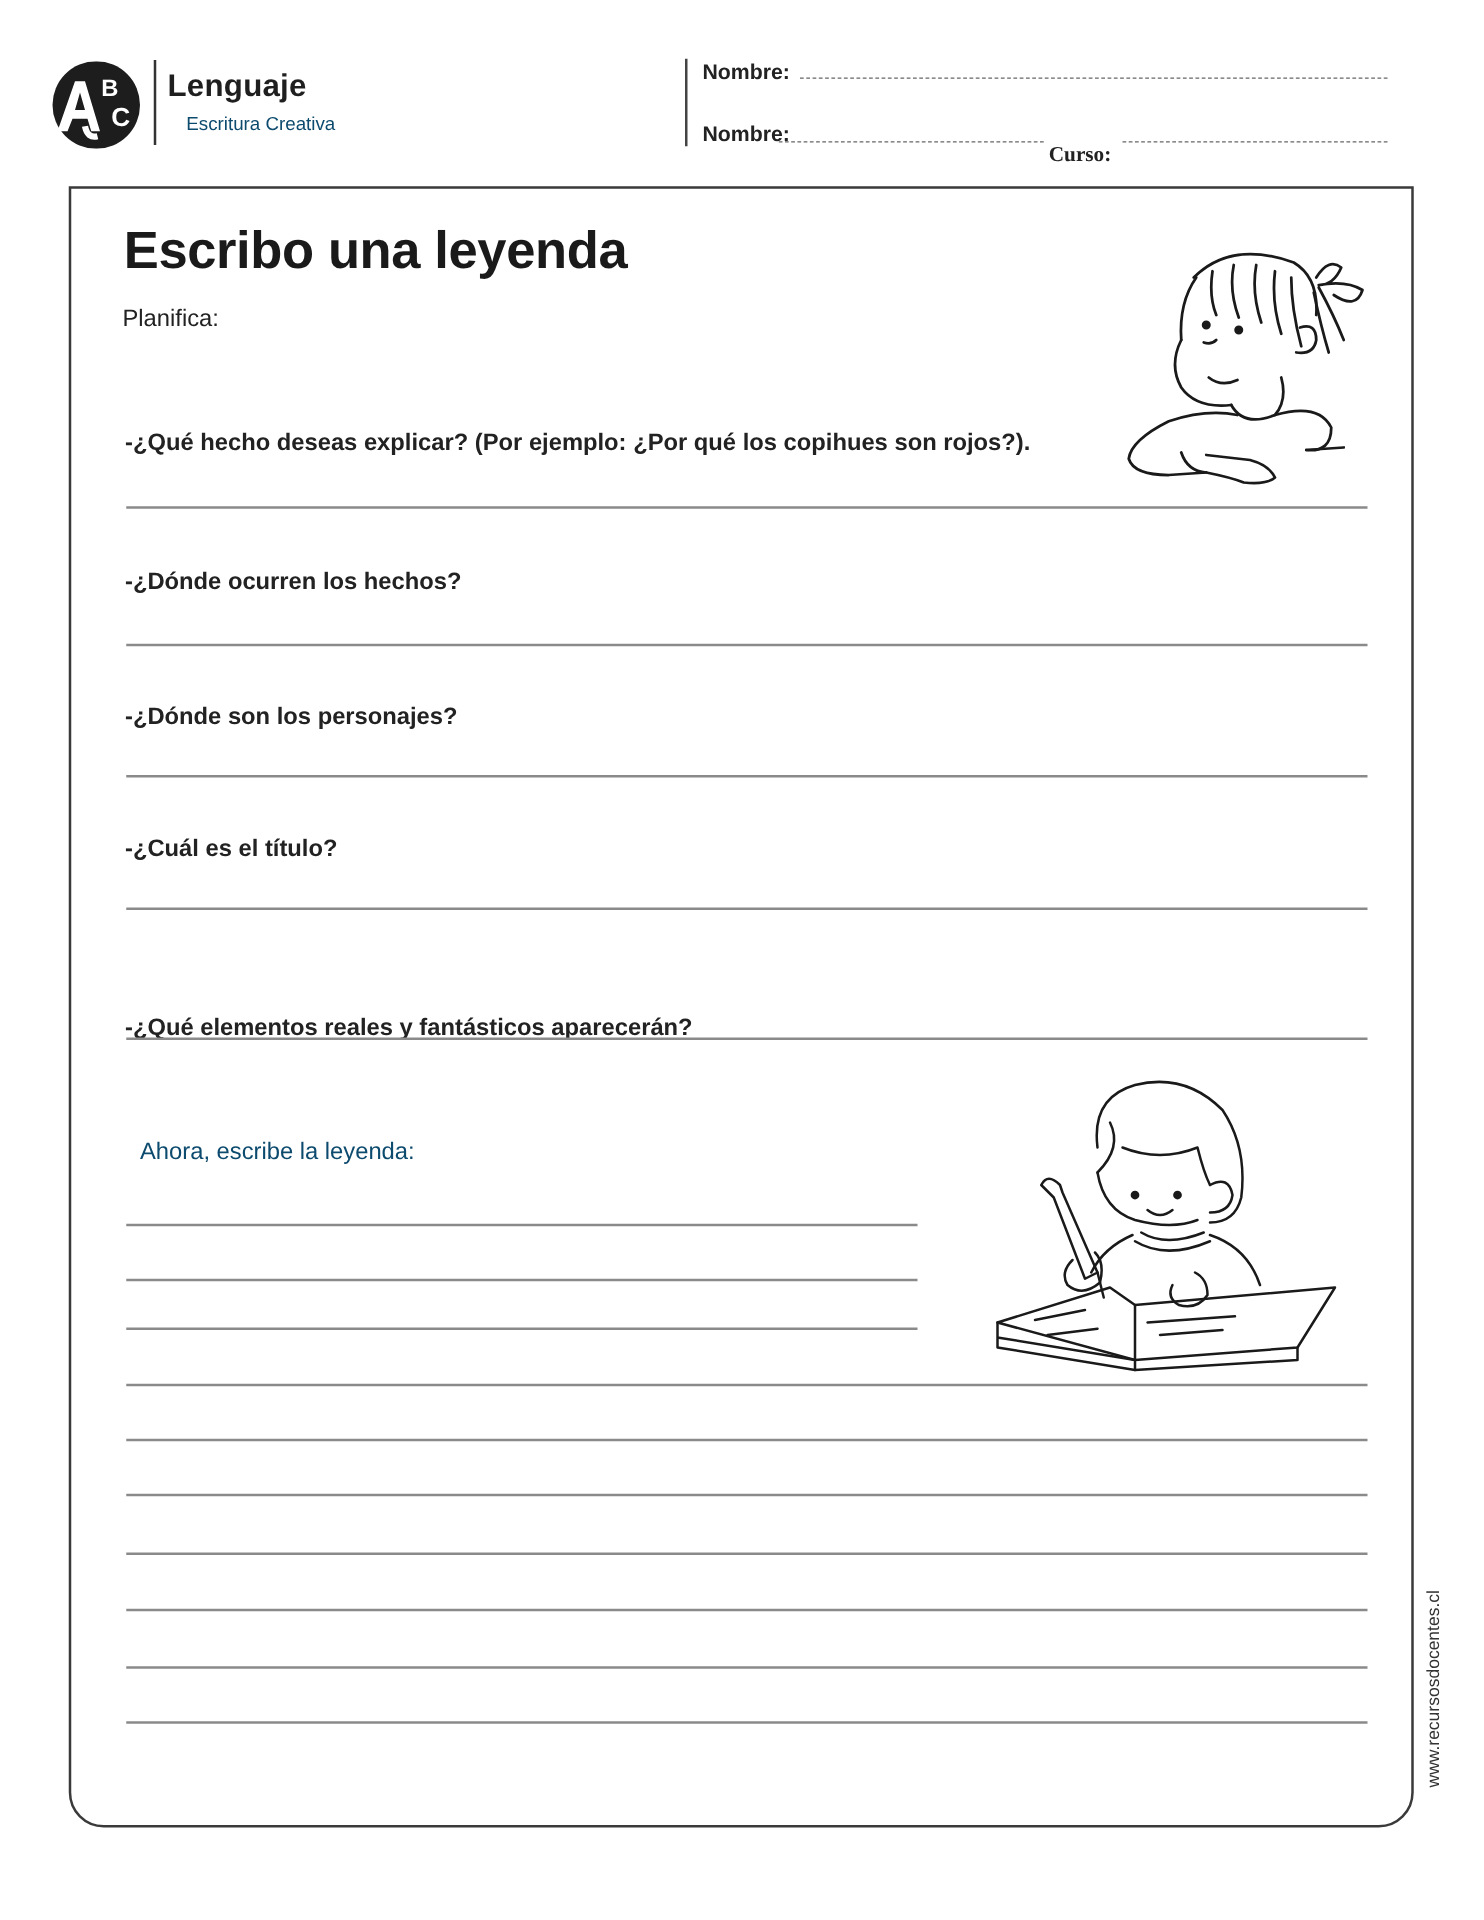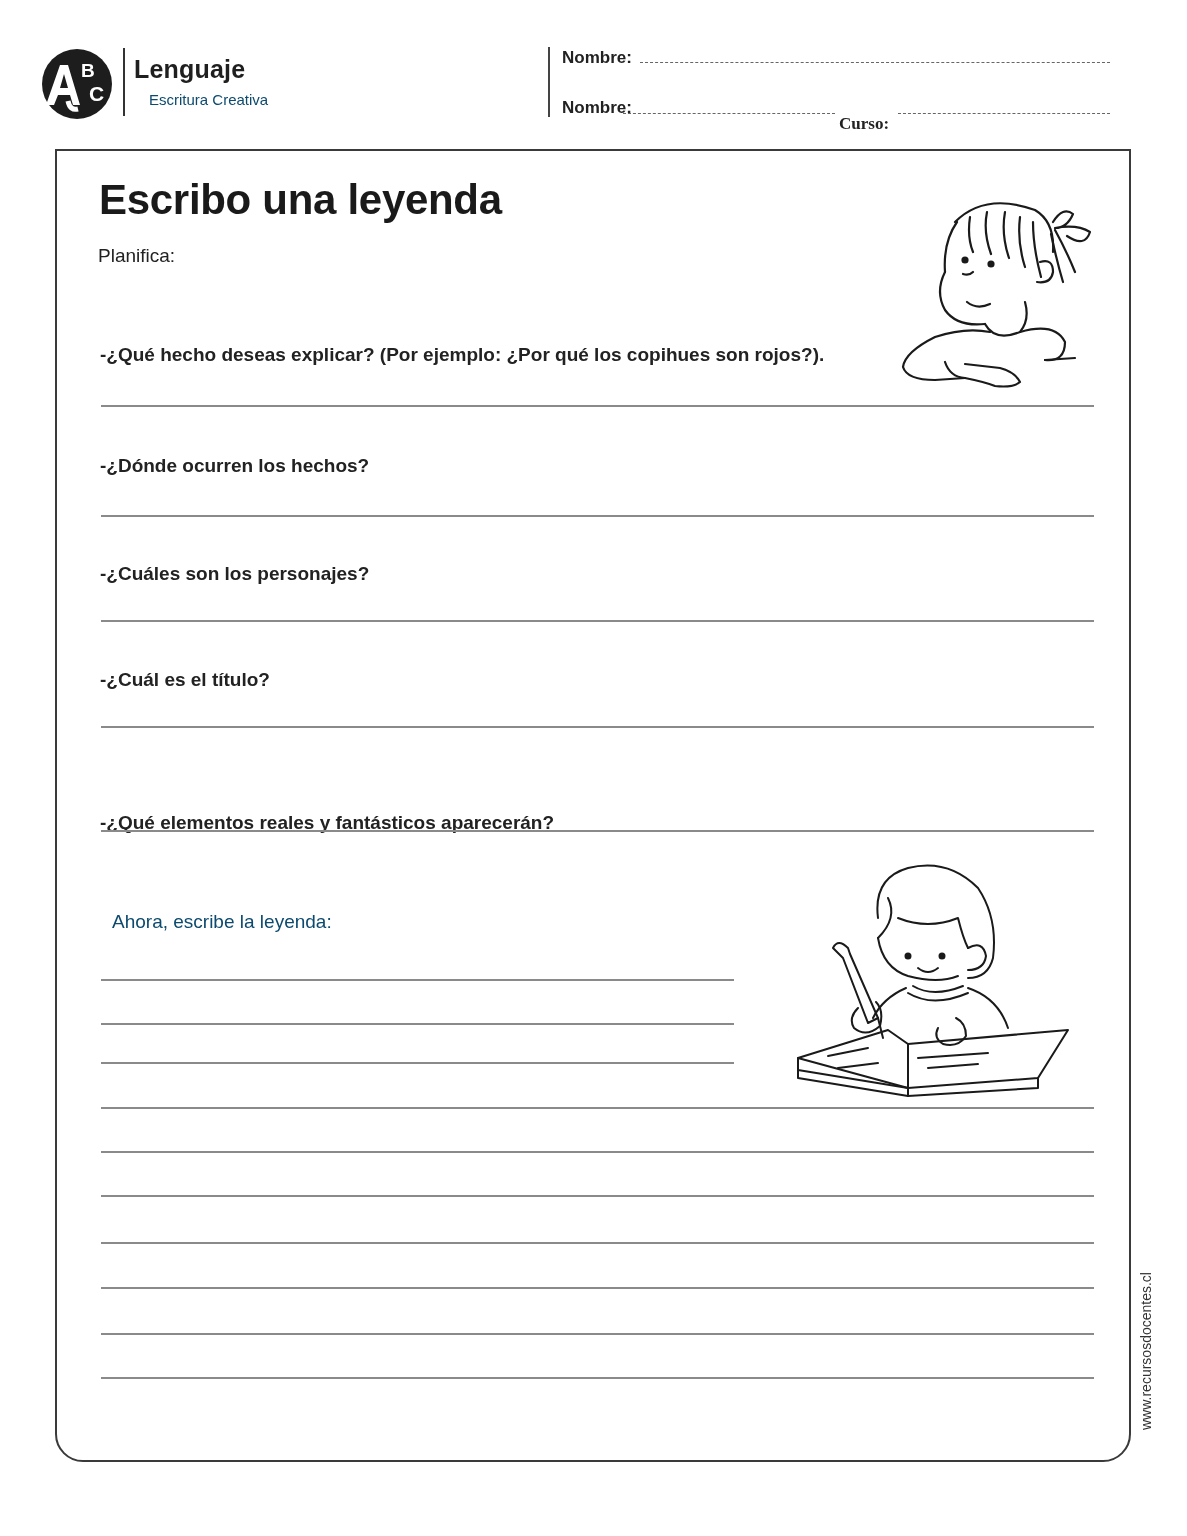--- a/index.html
+++ b/index.html
@@ -73,21 +73,21 @@
     <path d="M150 168 L180 166"></path>
   </svg>
 </div>
 
 <div class="abs q" style="top:344px;">-¿Qué hecho deseas explicar? (Por ejemplo: ¿Por qué los copihues son rojos?).</div>
 <div class="abs line full" style="top:405px;"></div>
 
 <div class="abs q" style="top:455px;">-¿Dónde ocurren los hechos?</div>
 <div class="abs line full" style="top:515px;"></div>
 
-<div class="abs q" style="top:563px;">-¿Cuáles son los personajes?</div>
+<div class="abs q" style="top:563px;">-¿Dónde son los personajes?</div>
 <div class="abs line full" style="top:620px;"></div>
 
 <div class="abs q" style="top:669px;">-¿Cuál es el título?</div>
 <div class="abs line full" style="top:726px;"></div>
 
 <div class="abs q" style="top:812px;">-¿Qué elementos reales y fantásticos aparecerán?</div>
 <div class="abs line full" style="top:830px;"></div>
 
 <div class="abs now">Ahora, escribe la leyenda:</div>
 

